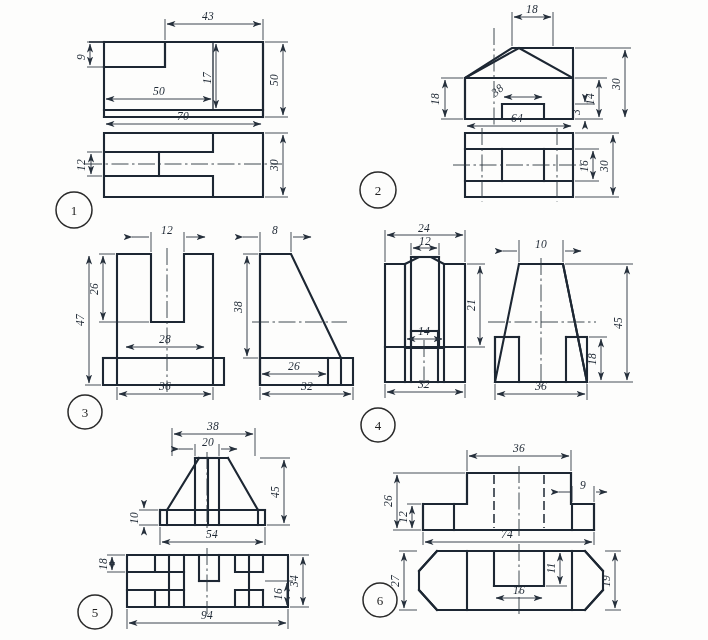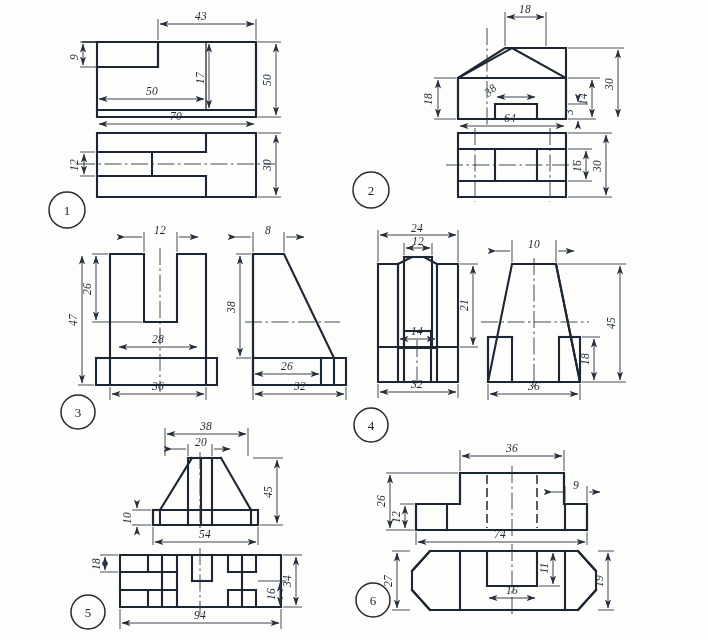--- a/index.html
+++ b/index.html
@@ -3,21 +3,21 @@
 <meta charset="utf-8">
 <style>
   html,body{margin:0;padding:0;}
   body{
     width:708px;height:640px;
     background:#fdfdfc;
     font-family:"Liberation Serif", serif;
     position:relative;
     overflow:hidden;
   }
-  #sheet{position:absolute;left:0;top:0;width:600px;height:640px;}
+  #sheet{position:absolute;left:7px;top:0;width:600px;height:640px;}
   svg{display:block;}
   .obj{fill:none;stroke:#1d2733;stroke-width:2.1;stroke-linejoin:miter;stroke-linecap:square;}
   .obj-thin{fill:none;stroke:#1d2733;stroke-width:1.3;}
   .ext{fill:none;stroke:#26303c;stroke-width:0.85;}
   .dim{fill:none;stroke:#26303c;stroke-width:0.9;}
   .center{fill:none;stroke:#2b3540;stroke-width:0.9;stroke-dasharray:17 3.5 2.5 3.5;}
   .hidden-l{fill:none;stroke:#1d2733;stroke-width:1.5;stroke-dasharray:9 4;}
   .circ{fill:none;stroke:#2a2a2a;stroke-width:1.5;}
   .dimtxt{
     font-family:"Liberation Serif", serif;

